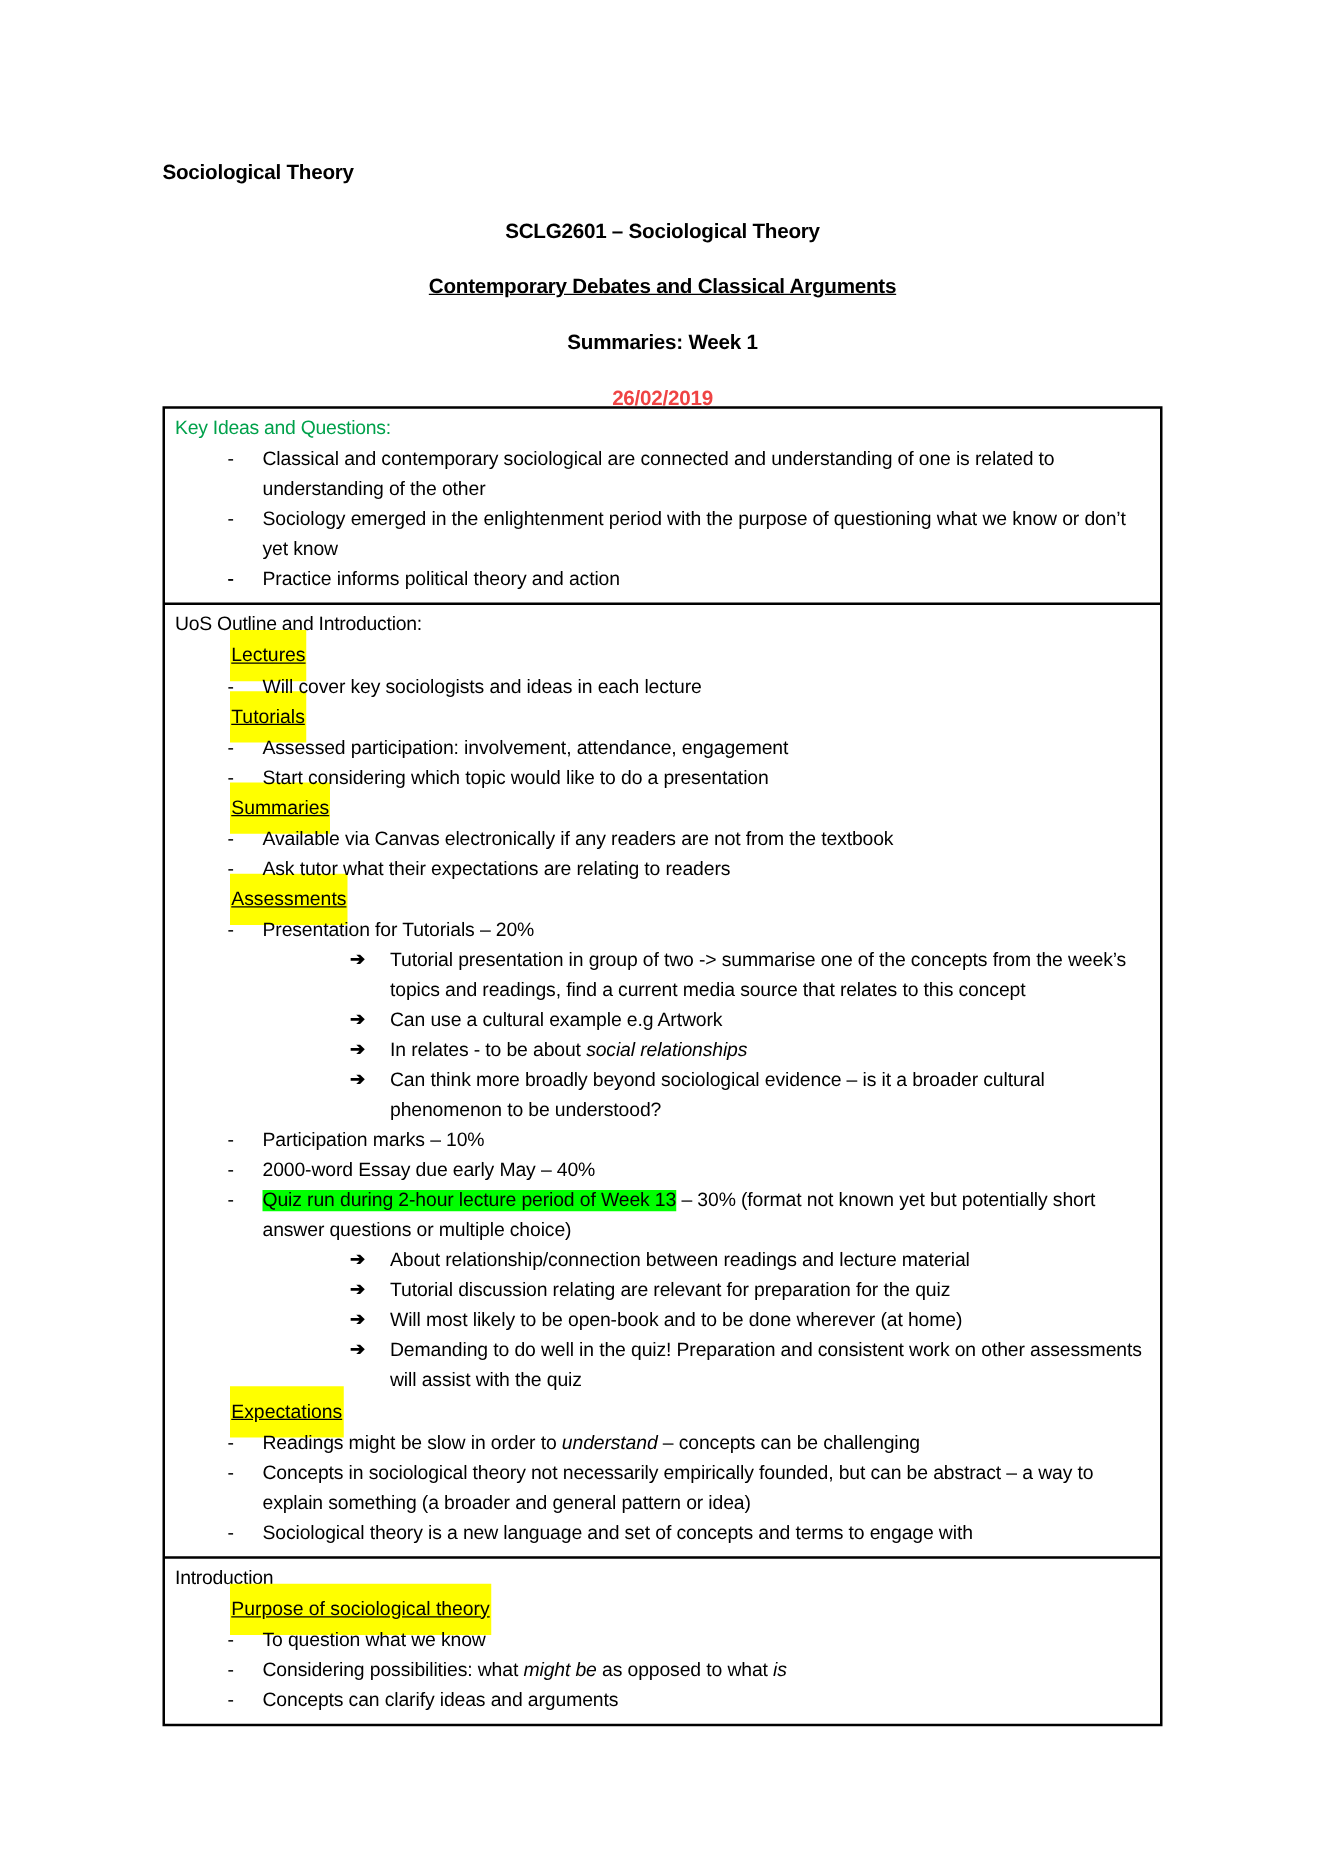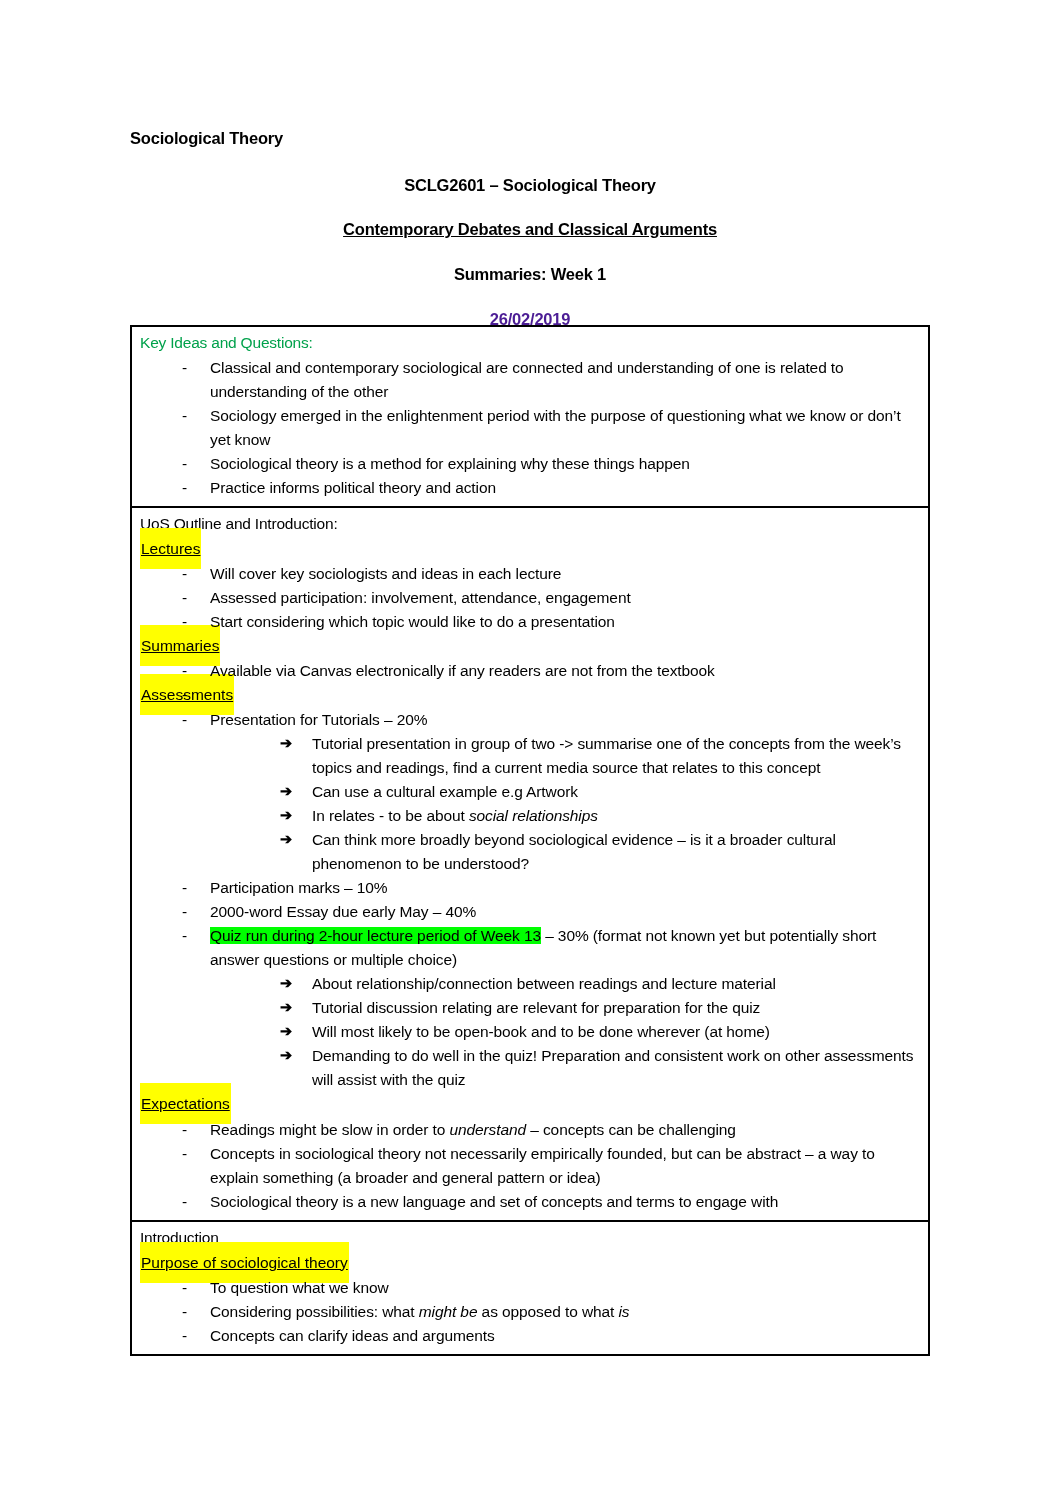--- a/index.html
+++ b/index.html
@@ -79,20 +79,21 @@
   .subhead {
     font-size: 15.5px;
     line-height: 1.55;
     margin: 0 0 1px 0;
   }
   .subhead .hl {
     background: #FFFF00;
     text-decoration: underline;
     text-underline-offset: 1px;
     padding: 12px 1px;
+    margin-left: 44px;
   }
 
   ul.lvl1, ul.lvl2 {
     list-style: none;
     margin: 0;
     padding: 0;
   }
   ul.lvl1 > li {
     position: relative;
     padding-left: 70px;
@@ -139,77 +140,78 @@
 </head>
 <body>
 
 <div class="page">
 
   <div class="doc-head">
     <div class="doc-title-left">Sociological Theory</div>
     <div class="center-line">SCLG2601 – Sociological Theory</div>
     <div class="center-line underline">Contemporary Debates and Classical Arguments</div>
     <div class="center-line">Summaries: Week 1</div>
-    <div class="center-line date-line" style="color:#4c1d95;">26/02/2019</div>
+    <div class="center-line date-line" style="color:#ef4444;">26/02/2019</div>
   </div>
 
   <div class="outline-table">
 
     <div class="trow">
       <div class="sec-title green">Key Ideas and Questions:</div>
       <ul class="lvl1">
         <li>
           <span class="mk">-</span>
           <span>Classical and contemporary sociological are connected and understanding of one is related to understanding of the other</span>
         </li>
         <li>
           <span class="mk">-</span>
           <span>Sociology emerged in the enlightenment period with the purpose of questioning what we know or don’t yet know</span>
         </li>
         <li>
           <span class="mk">-</span>
-          <span>Sociological theory is a method for explaining why these things happen</span>
         </li>
         <li>
           <span class="mk">-</span>
           <span>Practice informs political theory and action</span>
         </li>
       </ul>
     </div>
 
     <div class="trow">
       <div class="sec-title">UoS Outline and Introduction:</div>
 
       <div class="subhead"><span class="hl">Lectures</span></div>
       <ul class="lvl1">
         <li>
           <span class="mk">-</span>
           <span>Will cover key sociologists and ideas in each lecture</span>
         </li>
       </ul>
 
+      <div class="subhead"><span class="hl">Tutorials</span></div>
       <ul class="lvl1">
         <li>
           <span class="mk">-</span>
           <span>Assessed participation: involvement, attendance, engagement</span>
         </li>
         <li>
           <span class="mk">-</span>
           <span>Start considering which topic would like to do a presentation</span>
         </li>
       </ul>
 
       <div class="subhead"><span class="hl">Summaries</span></div>
       <ul class="lvl1">
         <li>
           <span class="mk">-</span>
           <span>Available via Canvas electronically if any readers are not from the textbook</span>
         </li>
         <li>
           <span class="mk">-</span>
+          <span>Ask tutor what their expectations are relating to readers</span>
         </li>
       </ul>
 
       <div class="subhead"><span class="hl">Assessments</span></div>
       <ul class="lvl1">
 
         <li>
           <span class="mk">-</span>
           <span>Presentation for Tutorials – 20%</span>
           <ul class="lvl2">

